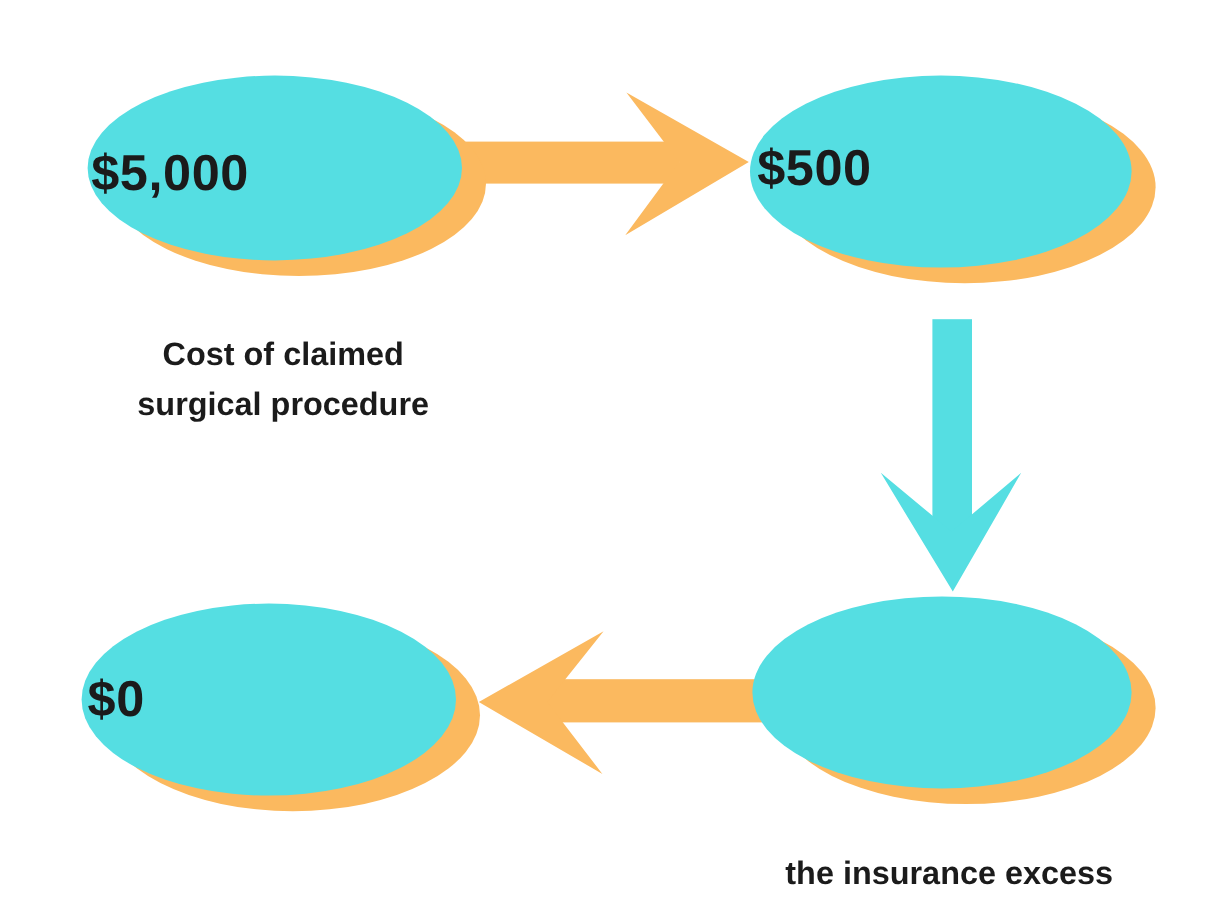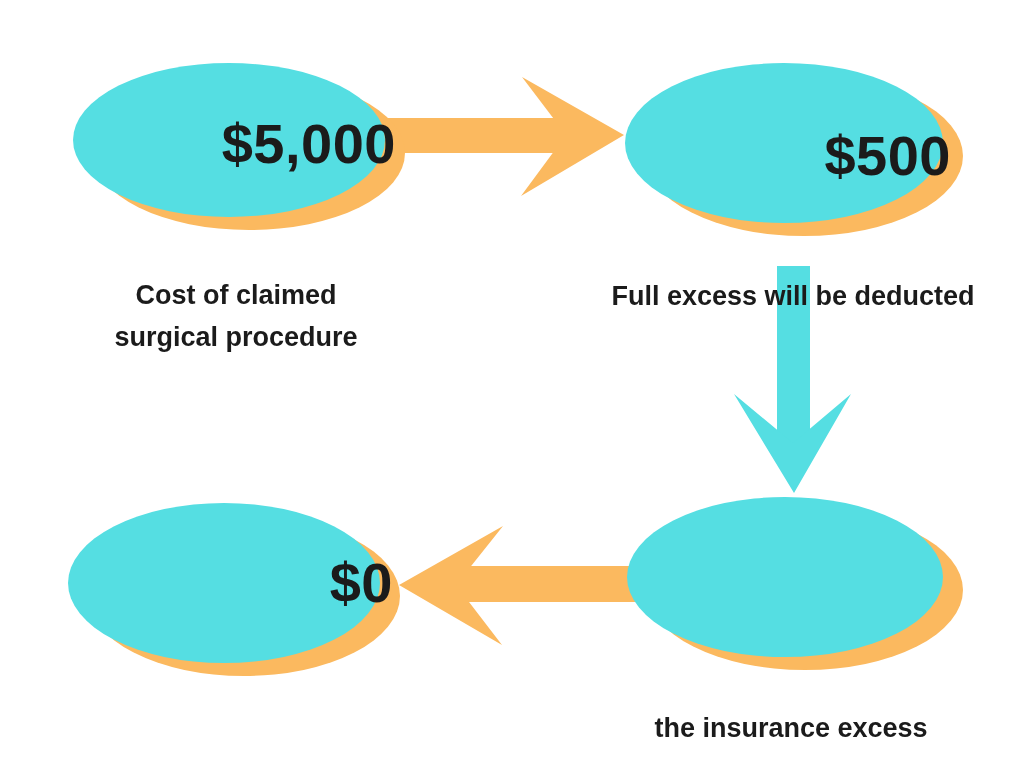--- a/index.html
+++ b/index.html
@@ -18,22 +18,22 @@
   .shapes {
     position: absolute;
     left: 0;
     top: 0;
   }
   .value {
     position: absolute;
     width: 320px;
     height: 52px;
     line-height: 52px;
-    text-align: right;
-    font-size: 56px;
+    text-align: left;
+    font-size: 42px;
     font-weight: 700;
     color: #1b1b1b;
     letter-spacing: 0.5px;
     white-space: nowrap;
   }
   .label {
     position: absolute;
     width: 400px;
     text-align: center;
     font-size: 27px;
@@ -82,33 +82,30 @@
     </g>
 
     <g>
       <ellipse cx="244" cy="596" rx="156" ry="80" fill="#FBB95F"></ellipse>
       <ellipse cx="224" cy="583" rx="156" ry="80" fill="#55DEE2"></ellipse>
     </g>
   </svg>
 
   <div class="value" style="left:76px;  top:118px;">$5,000</div>
 
-  <div class="value" style="left:631px; top:130px;">$500</div>
+  <div class="value" style="left:631px; top:114px;">$500</div>
 
 
   <div class="value" style="left:73px;  top:557px;">$0</div>
 
   <div class="label" style="left:36px; top:227px;">
     <div>Cost of claimed</div>
     <div>surgical procedure</div>
   </div>
 
-  <div class="label" style="left:593px; top:228px;">
-    <div>Full excess will be deducted</div>
-  </div>
 
   <div class="label" style="left:591px; top:660px;">
     <div>the insurance excess</div>
   </div>
 
   <div class="label" style="left:31px; top:670px;">
   </div>
 
 </div>
 

